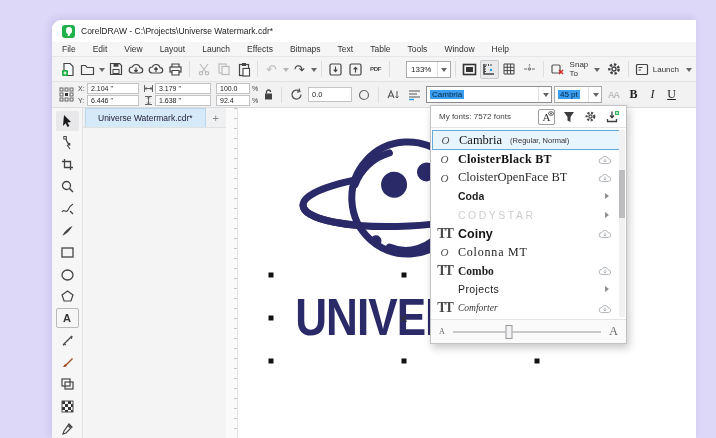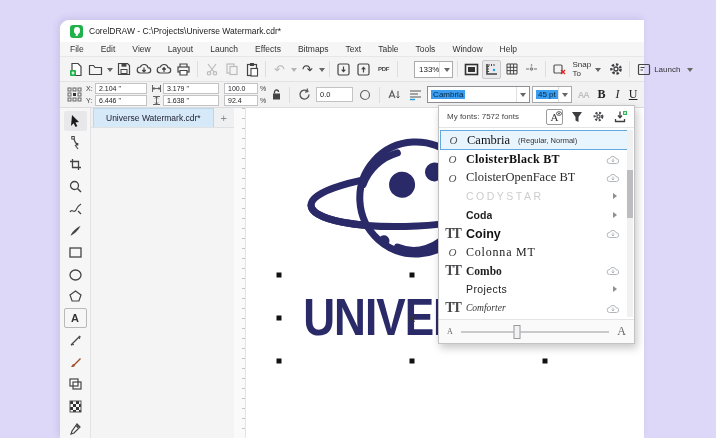--- a/index.html
+++ b/index.html
@@ -1,19 +1,19 @@
 <!DOCTYPE html>
 <html><head>
 <meta charset="utf-8">
 <style>
   * { margin:0; padding:0; box-sizing:border-box; }
   html,body { width:716px; height:438px; overflow:hidden; }
   body { font-family:"Liberation Sans", sans-serif; background:#ddd7f8; position:relative; }
 
-  .app-window { position:absolute; left:60px; top:20px; width:584px; height:418px;
+  .app-window { position:absolute; left:52px; top:20px; width:644px; height:418px;
     background:#f4f4f5; border-top-left-radius:9px; overflow:visible;
     box-shadow:-2px -2px 6px rgba(90,80,160,.15); }
 
   
   .titlebar { height:22px; background:#fff; border-top-left-radius:9px; display:flex; align-items:center; padding-left:10px; gap:6px; }
   .corel-logo { width:13px; height:13px; border-radius:3px; background:#21b14b; position:relative; flex:0 0 auto; }
   .corel-logo::after { content:""; position:absolute; left:3.5px; top:2.5px; width:6px; height:6.5px; background:#fff; border-radius:50% 50% 50% 48%; }
   .corel-logo::before { content:""; position:absolute; left:5.5px; top:8.5px; width:2px; height:3px; background:#fff; transform:skewX(-18deg); }
   .title-text { font-size:8.5px; color:#222; }
 
@@ -563,26 +563,26 @@
       <div class="frow">
         <span class="ficon">O</span>
         <span class="fname f-openface">CloisterOpenFace BT</span>
         <svg class="cloud" width="14" height="11" viewBox="0 0 14 11">
             <path d="M3.5 9.5a2.5 2.5 0 0 1 .3-5A3.3 3.3 0 0 1 10 4.7a2.2 2.2 0 0 1 .5 4.8z" fill="none" stroke="#b3b7bb" stroke-width="1"></path>
             <path d="M7 4.5v3.2M5.7 6.6L7 8l1.3-1.4" fill="none" stroke="#b3b7bb" stroke-width="1"></path>
           </svg>
       </div>
       <div class="frow">
         <span class="ficon"></span>
+        <span class="fname f-coda">Coda</span>
+        <span class="subarrow"></span>
+      </div>
+      <div class="frow">
+        <span class="ficon"></span>
         <span class="fname f-codystar">CODYSTAR</span>
-        <span class="subarrow"></span>
-      </div>
-      <div class="frow">
-        <span class="ficon"></span>
-        <span class="fname f-coda">Coda</span>
         <span class="subarrow"></span>
       </div>
       <div class="frow">
         <span class="ficon tt">TT</span>
         <span class="fname f-coiny">Coiny</span>
         <svg class="cloud" width="14" height="11" viewBox="0 0 14 11">
             <path d="M3.5 9.5a2.5 2.5 0 0 1 .3-5A3.3 3.3 0 0 1 10 4.7a2.2 2.2 0 0 1 .5 4.8z" fill="none" stroke="#b3b7bb" stroke-width="1"></path>
             <path d="M7 4.5v3.2M5.7 6.6L7 8l1.3-1.4" fill="none" stroke="#b3b7bb" stroke-width="1"></path>
           </svg>
       </div>

